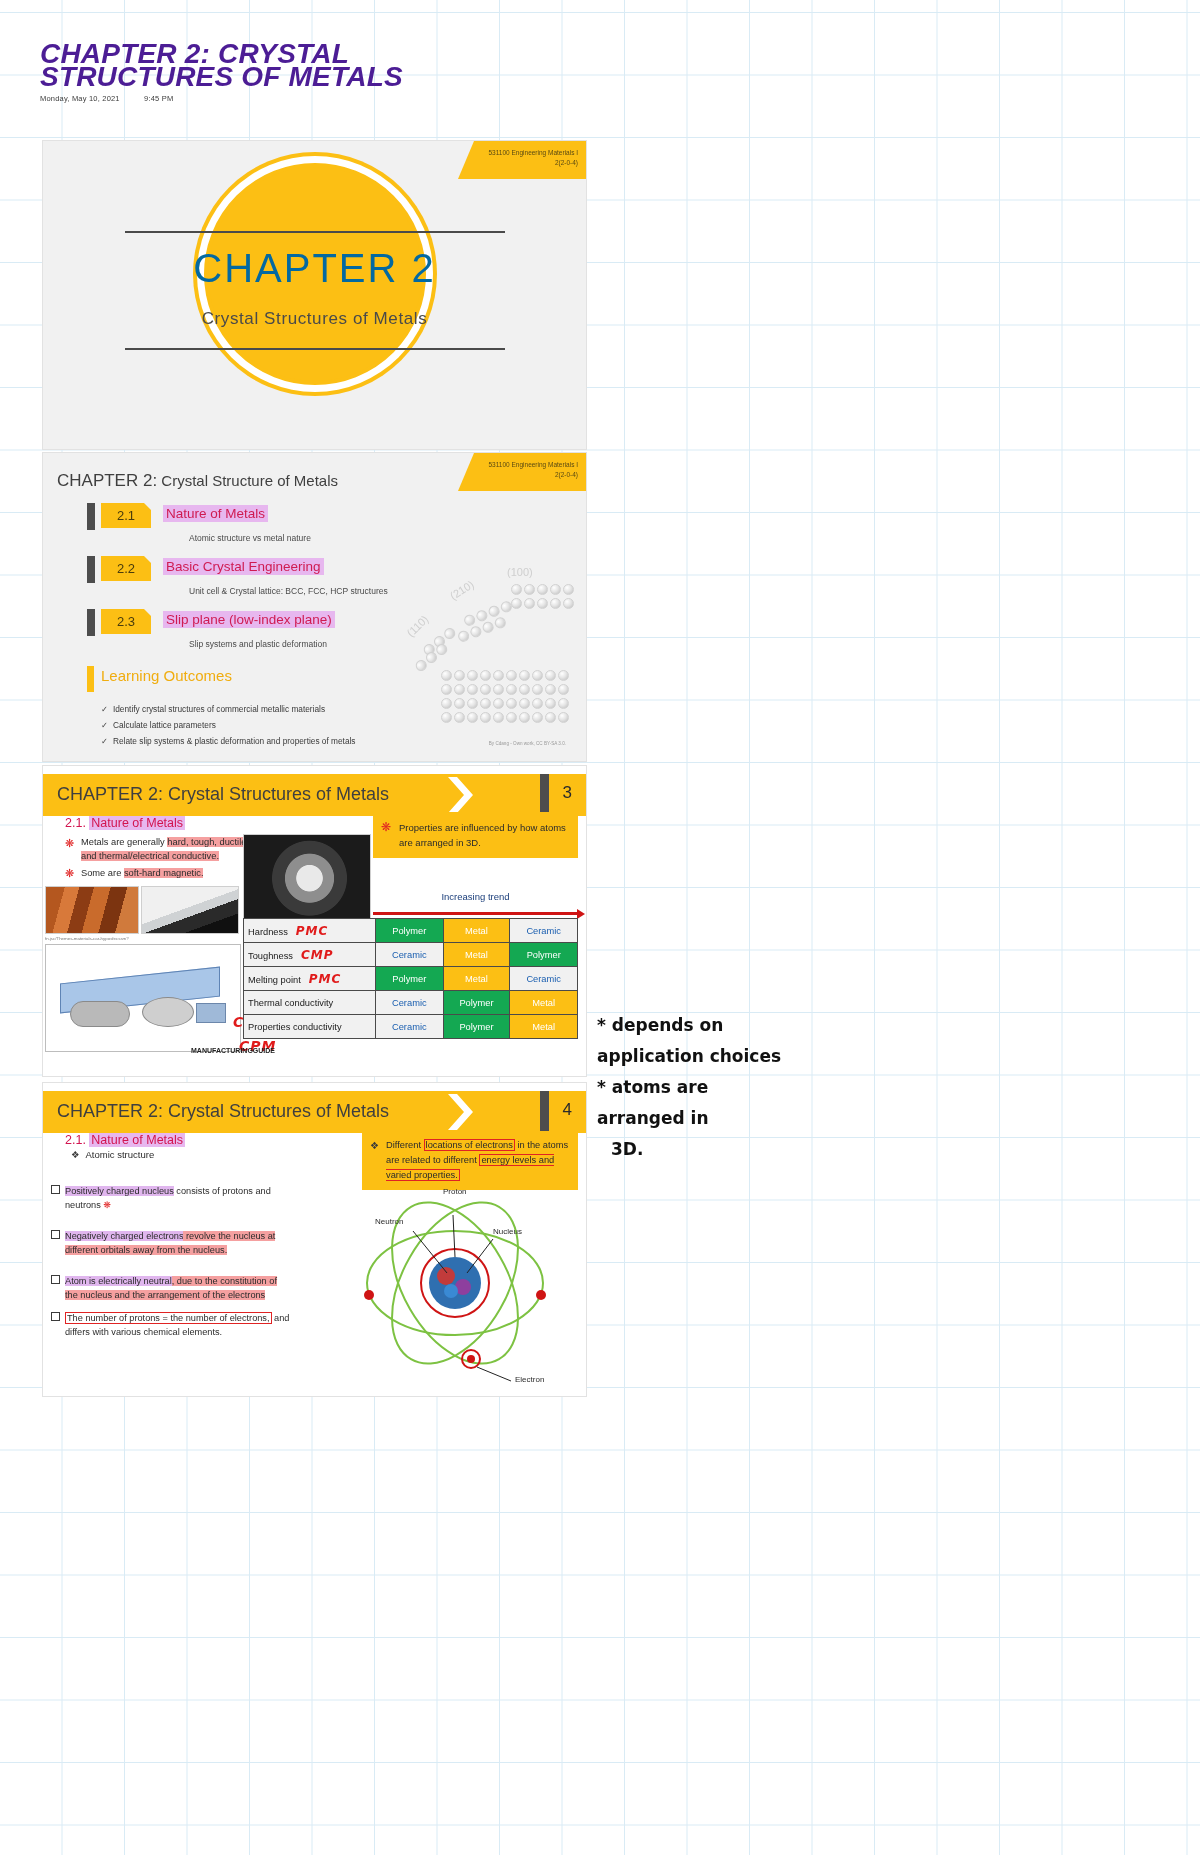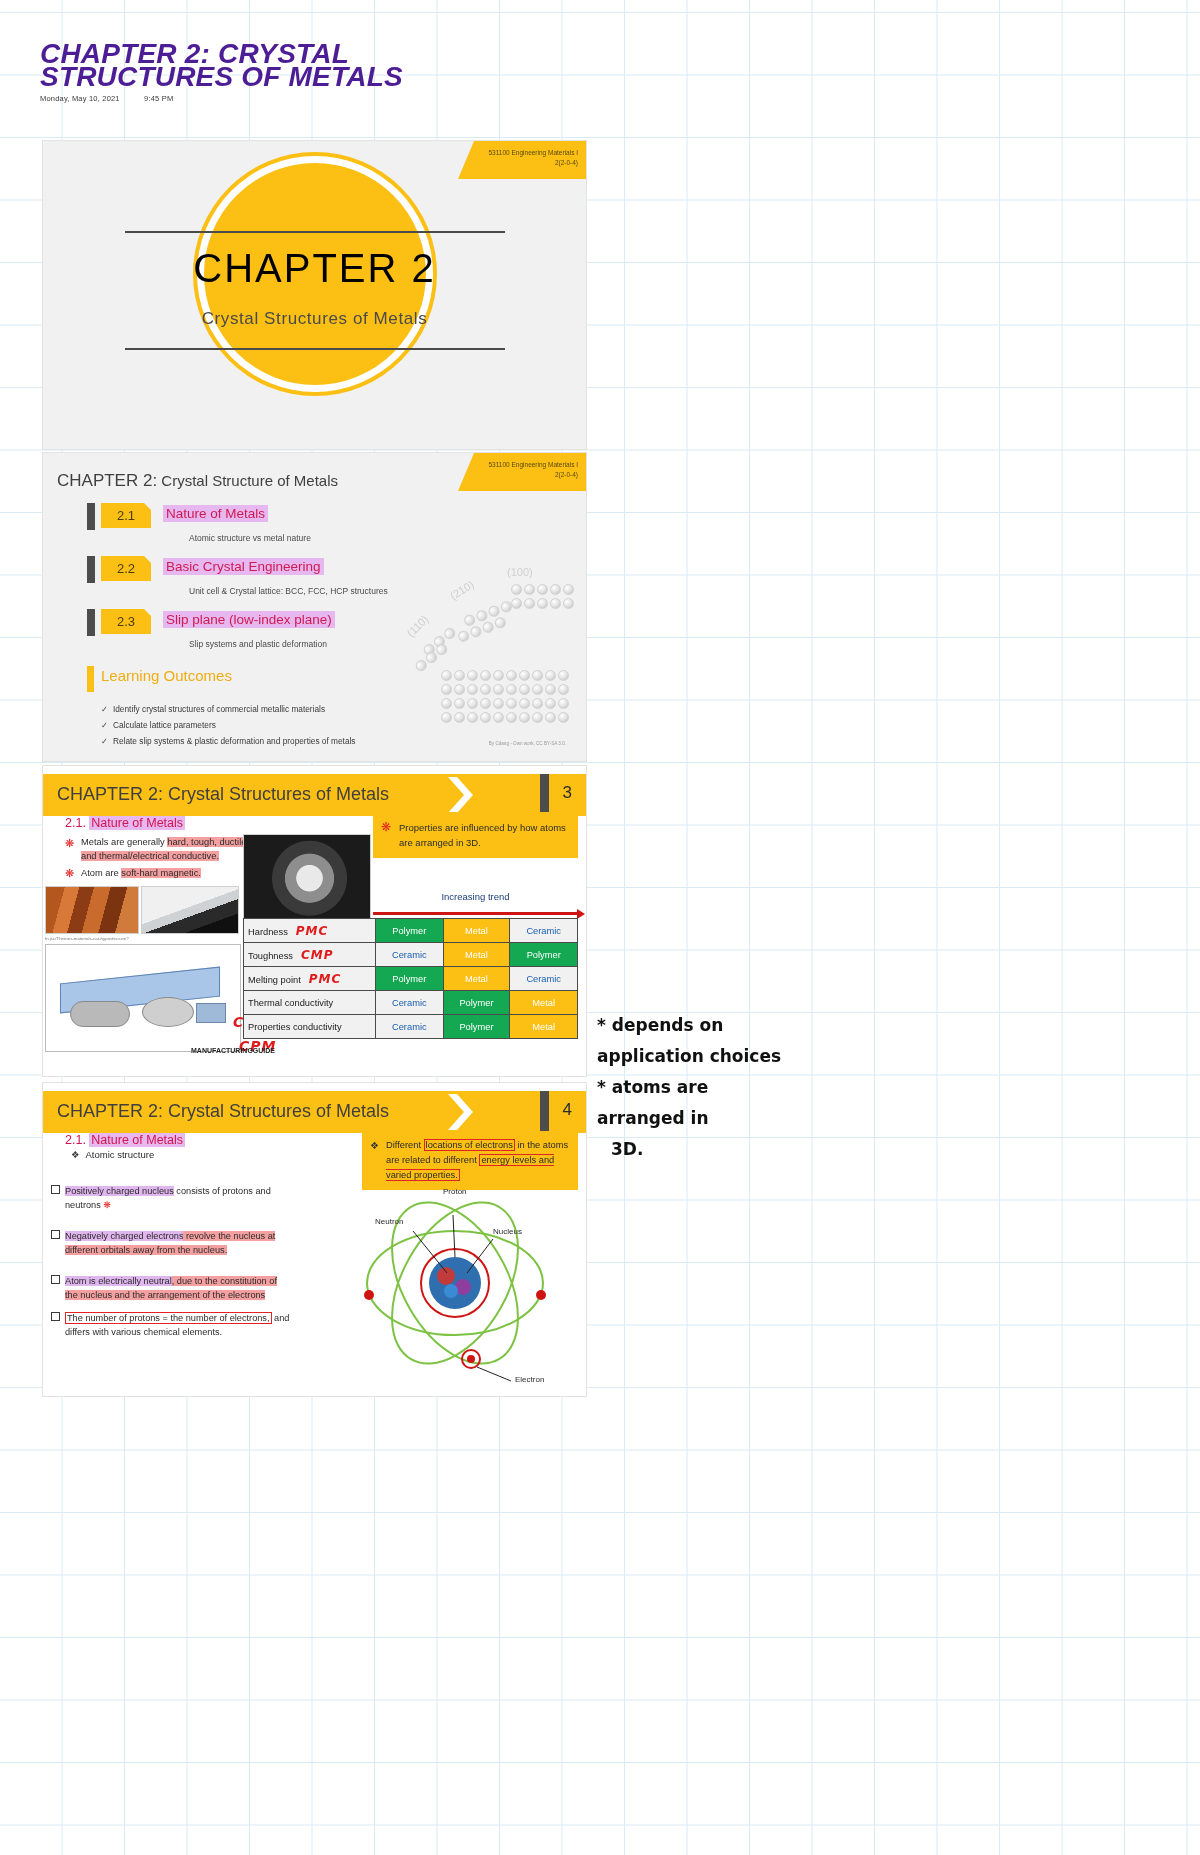--- a/index.html
+++ b/index.html
@@ -49,21 +49,21 @@
     background:#fcbf14; border:4px solid #fcbf14;
     box-shadow:0 0 0 7px #ffffff, 0 0 0 11px #fcbf14;
   }
   #slide1 .rule{
     position:absolute; left:82px; width:380px; height:2px; background:#4a4a4a;
   }
   #slide1 .rule.top{ top:90px; }
   #slide1 .rule.bot{ top:207px; }
   #slide1 .ch{
     position:absolute; left:0; right:0; top:105px; text-align:center;
-    font-size:40px; color:#000000; letter-spacing:2px;
+    font-size:40px; color:#0369a1; letter-spacing:2px;
   }
   #slide1 .sub{
     position:absolute; left:0; right:0; top:168px; text-align:center;
     font-size:17px; color:#4a4a4a; letter-spacing:.6px;
   }
 
   
   #slide2{ top:452px; height:310px; }
   #slide2 .hdr{ position:absolute; left:14px; top:18px; font-size:17px; color:#3f3f3f;}
   #slide2 .hdr b{ font-weight:normal; }
@@ -338,21 +338,21 @@
       <span class="hl">Nature of Metals</span>
     </div>
 
     <div class="star" style="left:22px; top:71px">❋</div>
     <div class="btxt" style="left:38px; top:69px">
       <span>Metals are generally </span><span class="hl-red">hard, tough, ductile, deformable</span><br>
       <span class="hl-red">and thermal/electrical conductive.</span>
     </div>
     <div class="star" style="left:22px; top:101px">❋</div>
     <div class="btxt" style="left:38px; top:100px">
-      <span>Atom are </span><span class="hl-red">soft-hard magnetic.</span>
+      <span>Some are </span><span class="hl-red">soft-hard magnetic.</span>
     </div>
 
     <div class="photo" style="left:2px; top:120px; width:94px; height:48px;
          background:linear-gradient(105deg,#b4571f 0 18%,#d8793a 18% 32%,#8c3c14 32% 46%,#c96b2c 46% 62%,#7c3410 62% 78%,#d07a3c 78% 100%);"></div>
     <div class="photo" style="left:98px; top:120px; width:98px; height:48px;
          background:linear-gradient(160deg,#f0f0f0 0 46%,#cfd2d4 46% 58%,#2a2a2a 58% 76%,#101010 76% 100%);"></div>
     <div class="photo" style="left:200px; top:68px; width:128px; height:92px;
          background:radial-gradient(circle at 52% 48%, #e9e9e9 0 16%, #8e8e8e 17% 30%, #3a3a3a 31% 46%, #1b1b1b 47% 100%);"></div>
     <div style="position:absolute; left:2px; top:170px; font-size:4.4px; color:#777;">fn.jsc/Themes-materials-car-hyposfecssm?</div>
     <div class="photo" style="left:2px; top:178px; width:196px; height:108px; background:#ffffff; border-color:#bdbdbd;">

